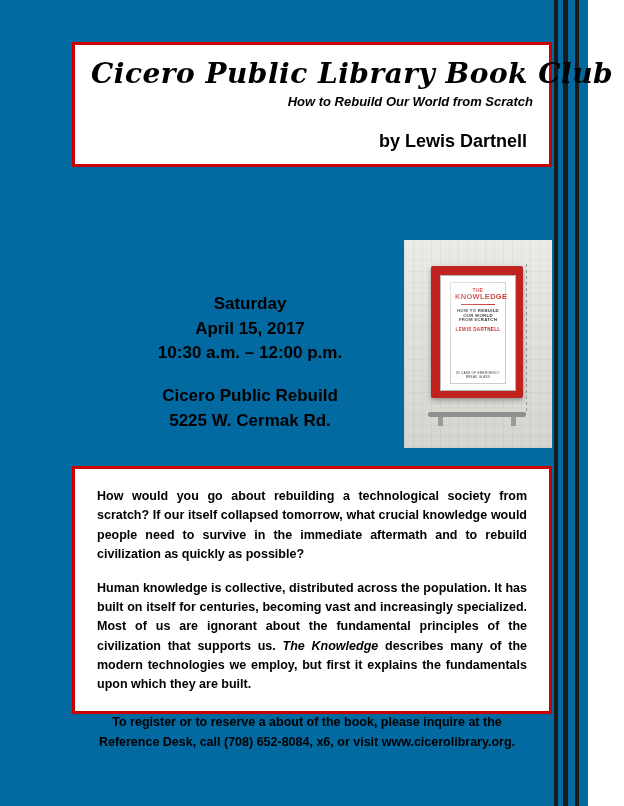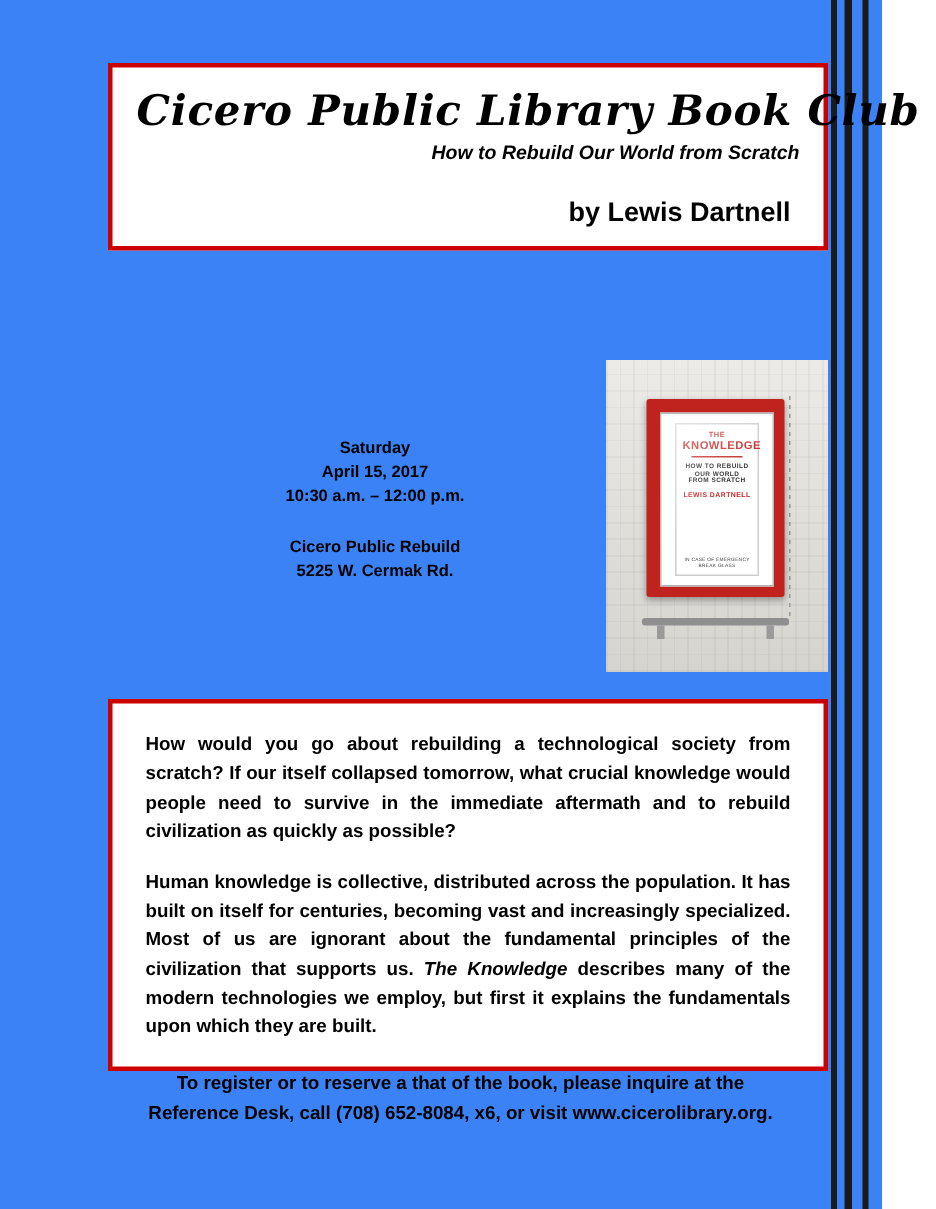--- a/index.html
+++ b/index.html
@@ -15,21 +15,21 @@
     overflow: hidden;
     position: relative;
   }
 
   .page {
     position: absolute;
     left: 0;
     top: 0;
     width: 588px;
     height: 806px;
-    background: #3b82f6;
+    background: #0369a1;
     text-decoration: underline;
   }
 
   
   .edge-bars {
     position: absolute;
     right: 0;
     top: 0;
     width: 40px;
     height: 806px;
@@ -92,21 +92,21 @@
   }
 
   
   .details {
     position: absolute;
     left: 120px;
     top: 292px;
     width: 260px;
     text-align: center;
     font-weight: bold;
-    font-size: 11px;
+    font-size: 17px;
     line-height: 1.45;
   }
   .details .gap { height: 18px; }
 
   
   .photo {
     position: absolute;
     left: 404px;
     top: 240px;
     width: 148px;
@@ -299,17 +299,17 @@
       <i class="r"></i>
     </div>
   </div>
 
   <div class="desc-box">
     <p>How would you go about rebuilding a technological society from scratch? If our itself collapsed tomorrow, what crucial knowledge would people need to survive in the immediate aftermath and to rebuild civilization as quickly as possible?</p>
     <p><span>Human knowledge is collective, distributed across the population. It has built on itself for centuries, becoming vast and increasingly specialized. Most of us are ignorant about the fundamental principles of the civilization that supports us. </span><em>The Knowledge</em><span> describes many of the modern technologies we employ, but first it explains the fundamentals upon which they are built.</span></p>
   </div>
 
   <div class="footer">
-    <div>To register or to reserve a that of the book, please inquire at the</div>
+    <div>To register or to reserve a about of the book, please inquire at the</div>
     <div>Reference Desk, call (708) 652-8084, x6, or visit www.cicerolibrary.org.</div>
   </div>
 
 </div>
 
 </body></html>

